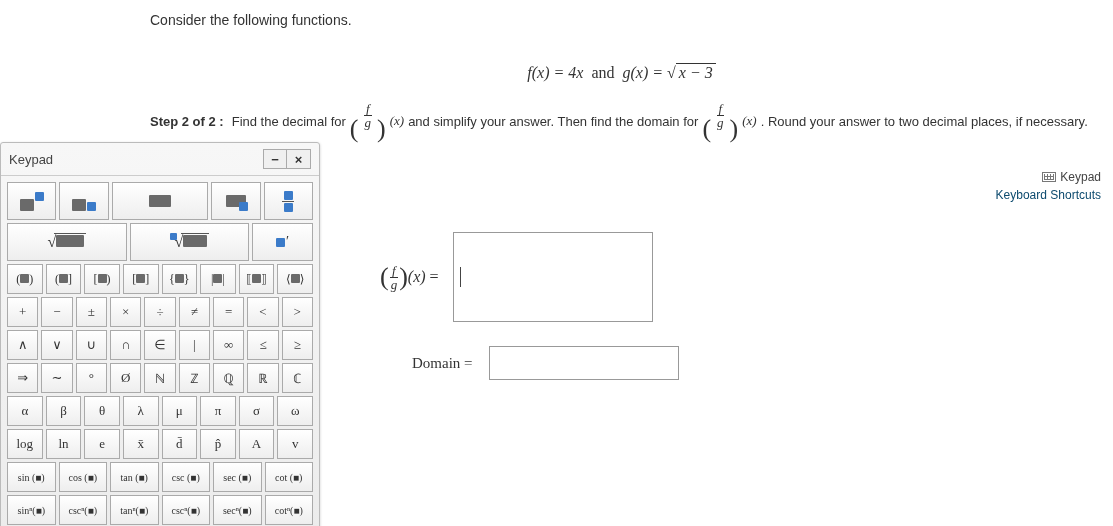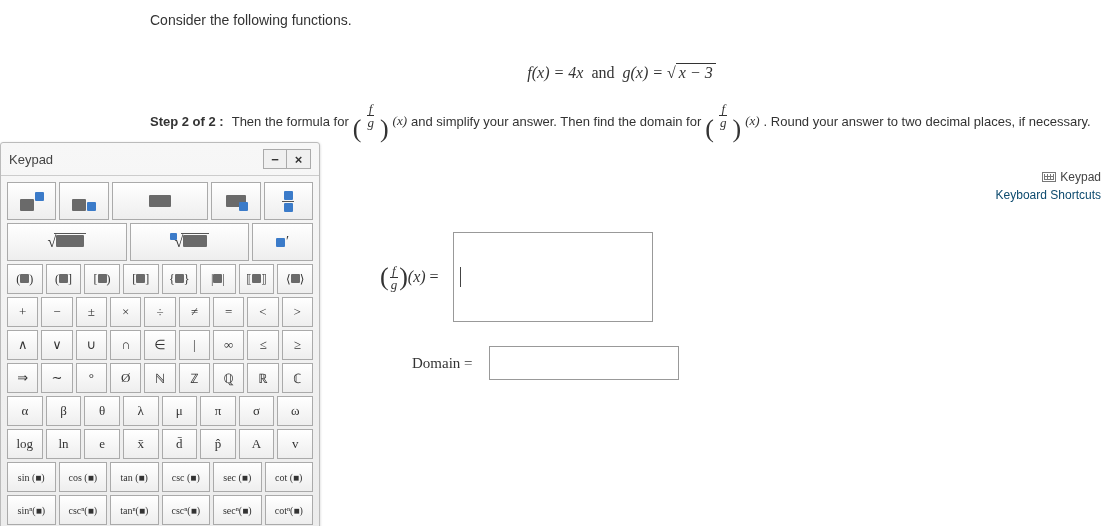--- a/index.html
+++ b/index.html
@@ -56,21 +56,21 @@
   <div class="instruction">Consider the following functions.</div>
 
   <div class="equation-line">
     <span>f(x)</span> = <span>4x</span>
     &nbsp;<span style="font-style:normal">and</span>&nbsp;
     <span>g(x)</span> = <span class="sqrt-sym">√</span><span style="border-top:1px solid #333;padding:0 3px">x − 3</span>
   </div>
 
   <div class="step-line">
     <span class="step-label">Step 2 of 2 :</span>
-    <span>Then the formula for</span>
+    <span>Find the decimal for</span>
     <span class="paren">(</span>
       <span class="frac">
         <span class="n">f</span>
         <span class="d">g</span>
       </span>
       <span class="paren">)</span>
       <span class="subx">(x)</span>
     <span>and simplify your answer. Then find the domain for</span>
     <span class="paren">(</span>
       <span class="frac">

